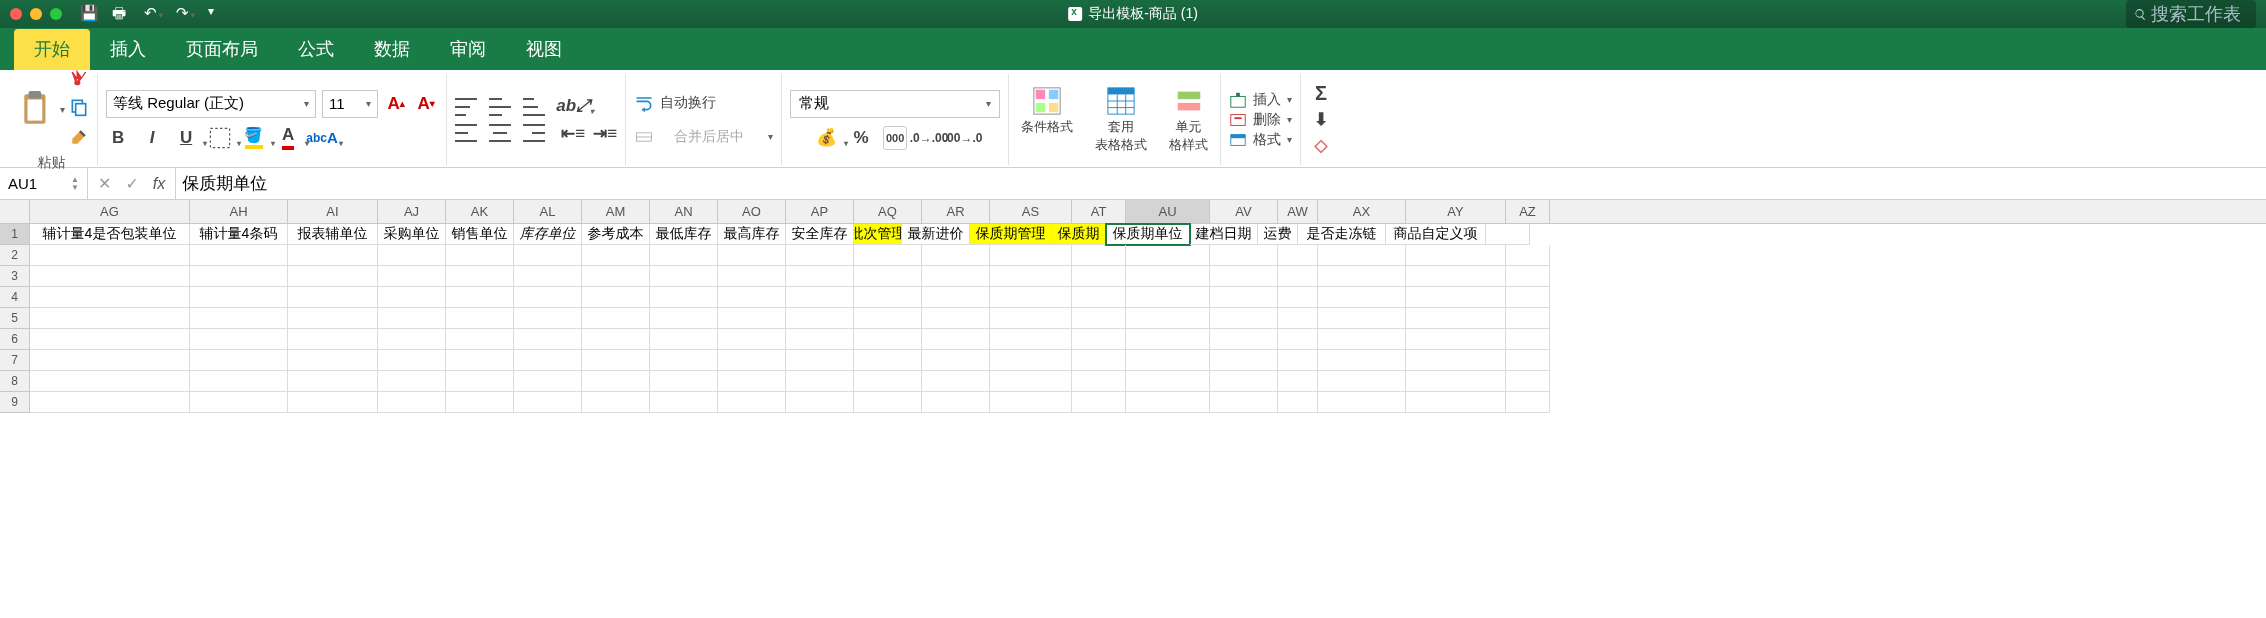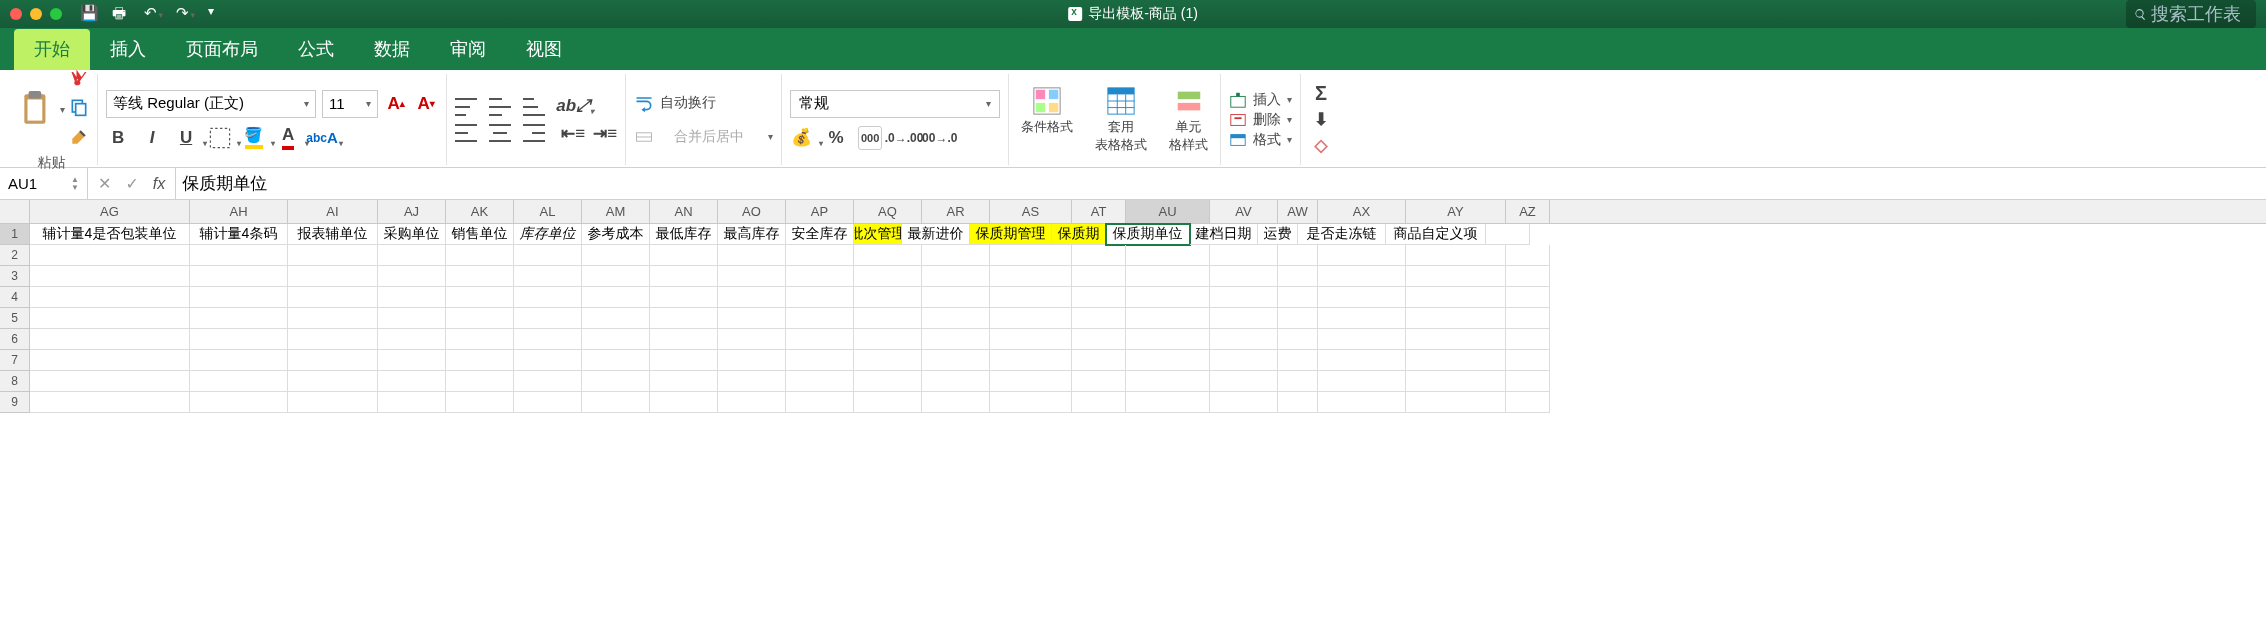--- a/index.html
+++ b/index.html
@@ -17,21 +17,21 @@
   .glyph { font-size: 15px; line-height: 1; }
   .title-center { position: absolute; left: 50%; transform: translateX(-50%); display: flex; align-items: center; gap: 6px; font-size: 14px; }
   .doc-icon { width:14px; height:14px; background:#fff; border-radius:2px; position:relative; }
   .doc-icon::after{content:'x';color:#197b46;font-size:10px;position:absolute;left:3px;top:-1px;font-weight:bold;}
   .searchbar { margin-left:auto; margin-right:10px; display:flex; align-items:center; gap:4px; color:#cde; font-size:18px; background:rgba(0,0,0,.25); padding:2px 8px; border-radius:4px; width:130px; }
   .searchbar svg{width:13px;height:13px;fill:#cde;}
 
   
   .ribbon-tabs { height: 42px; background: #197b46; display: flex; align-items: flex-end; padding-left: 14px; gap: 0; }
   .ribbon-tab { color: #fff; font-size: 18px; padding: 8px 20px 9px; cursor: pointer; font-weight: 500; }
-  .ribbon-tab.active { background: #bef264; color: #197b46; border-radius: 4px 4px 0 0; }
+  .ribbon-tab.active { background: #fde047; color: #197b46; border-radius: 4px 4px 0 0; }
 
   
   .ribbon { background: #fff; border-bottom: 1px solid #d0d0d0; height: 98px; display: flex; align-items: stretch; padding: 4px 6px 2px; gap: 0; }
   .group { display:flex; flex-direction:column; align-items:center; padding: 0 8px; border-right:1px solid #e3e3e3; justify-content:center; position:relative; }
   .group.no-label{justify-content:center;}
   .group-row { display:flex; align-items:center; gap:6px; }
   .group-stack { display:flex; flex-direction:column; gap:4px; }
   .dd-caret::after{content:'▾';font-size:9px;color:#666;margin-left:2px;}
   .big-btn{display:flex;flex-direction:column;align-items:center;gap:2px;font-size:13px;color:#444;padding:2px 4px;cursor:pointer;}
   .big-btn svg{width:38px;height:38px;}
@@ -254,21 +254,21 @@
     <div class="wm-row disabled" style="margin-top:10px;gap:20px;">
       <svg viewBox="0 0 24 24">
           <rect x="3" y="7" width="18" height="10" fill="none" stroke="#aaa"></rect>
           <path stroke="#aaa" d="M3 12h18"></path>
         </svg>
       <span>合并后居中</span>
       <span class="caret" style="margin-left:4px">▾</span>
     </div>
   </div>
 
-  <div class="group no-label" style="align-items:flex-start;">
+  <div class="group no-label" style="align-items:center;">
     <div class="num-select">
       <span>常规</span>
         <span class="caret">▾</span>
     </div>
     <div class="num-row2">
       <span class="ico dd" style="color:#c7911a">💰</span>
       <span class="ico">%</span>
       <span class="ico" style="border:1px solid #ccc;border-radius:3px;font-size:11px;padding:0 4px;">000</span>
       <span class="ico" style="font-size:12px">.0→.00</span>
       <span class="ico" style="font-size:12px">.00→.0</span>

